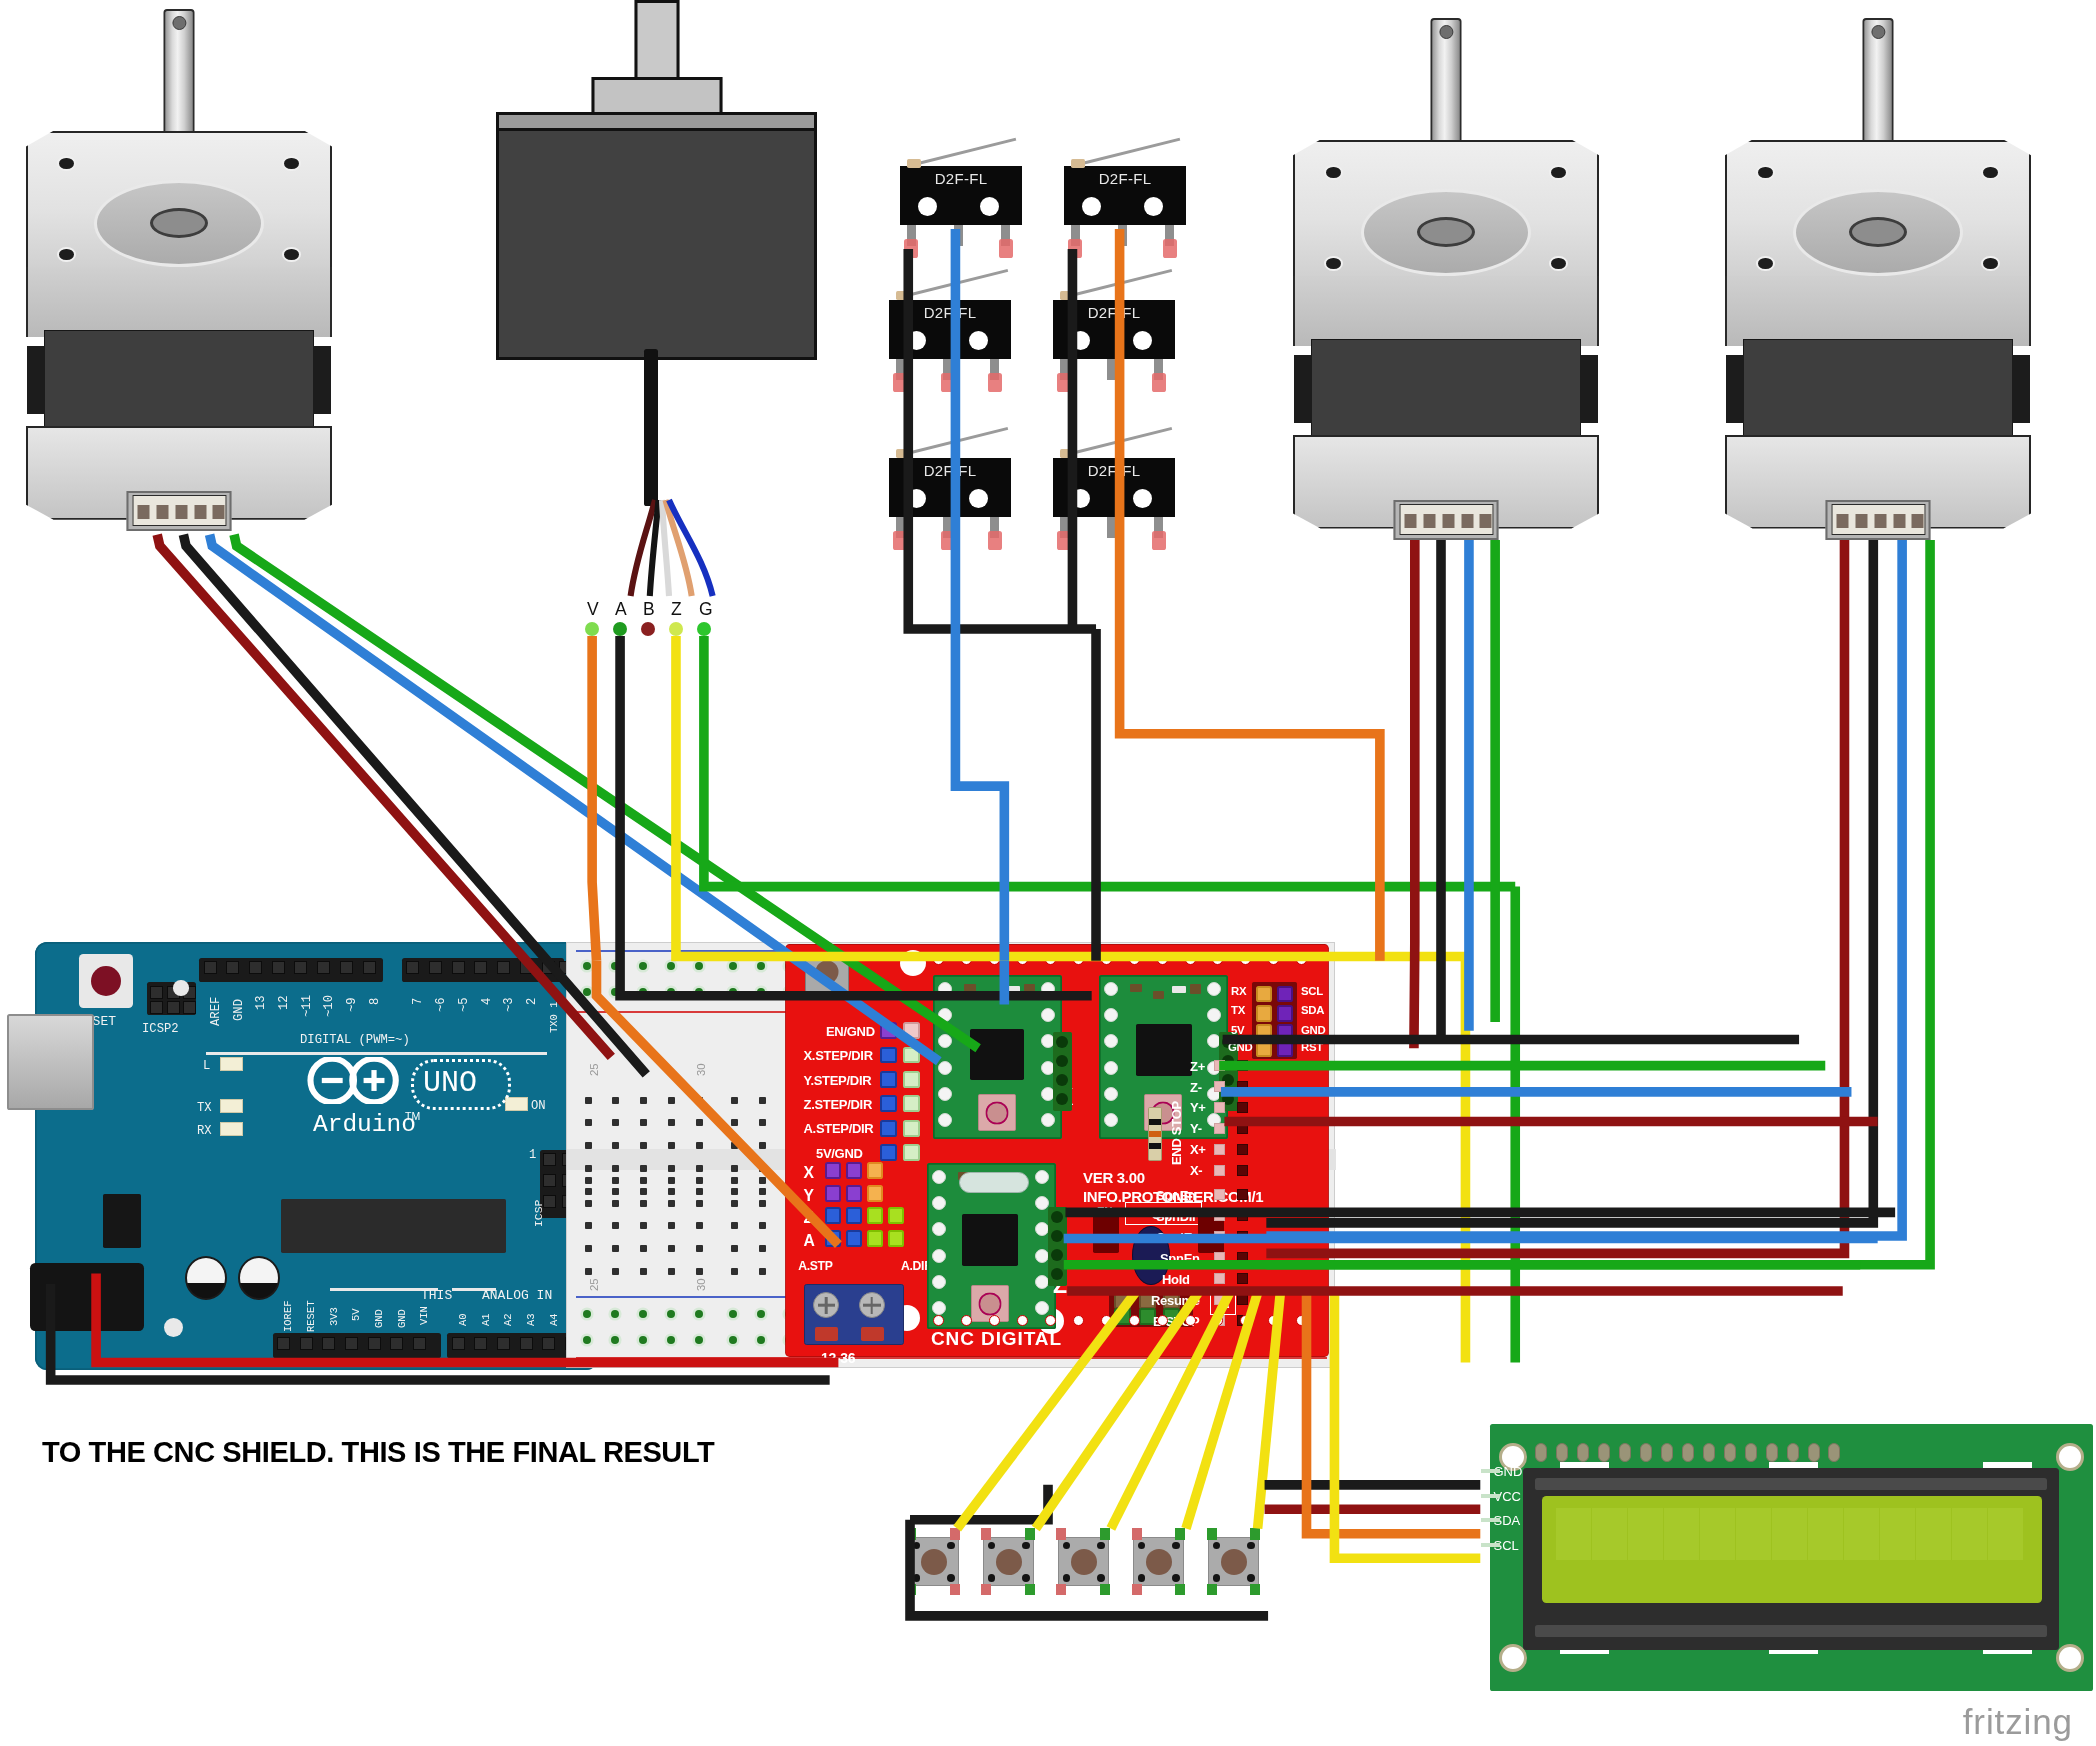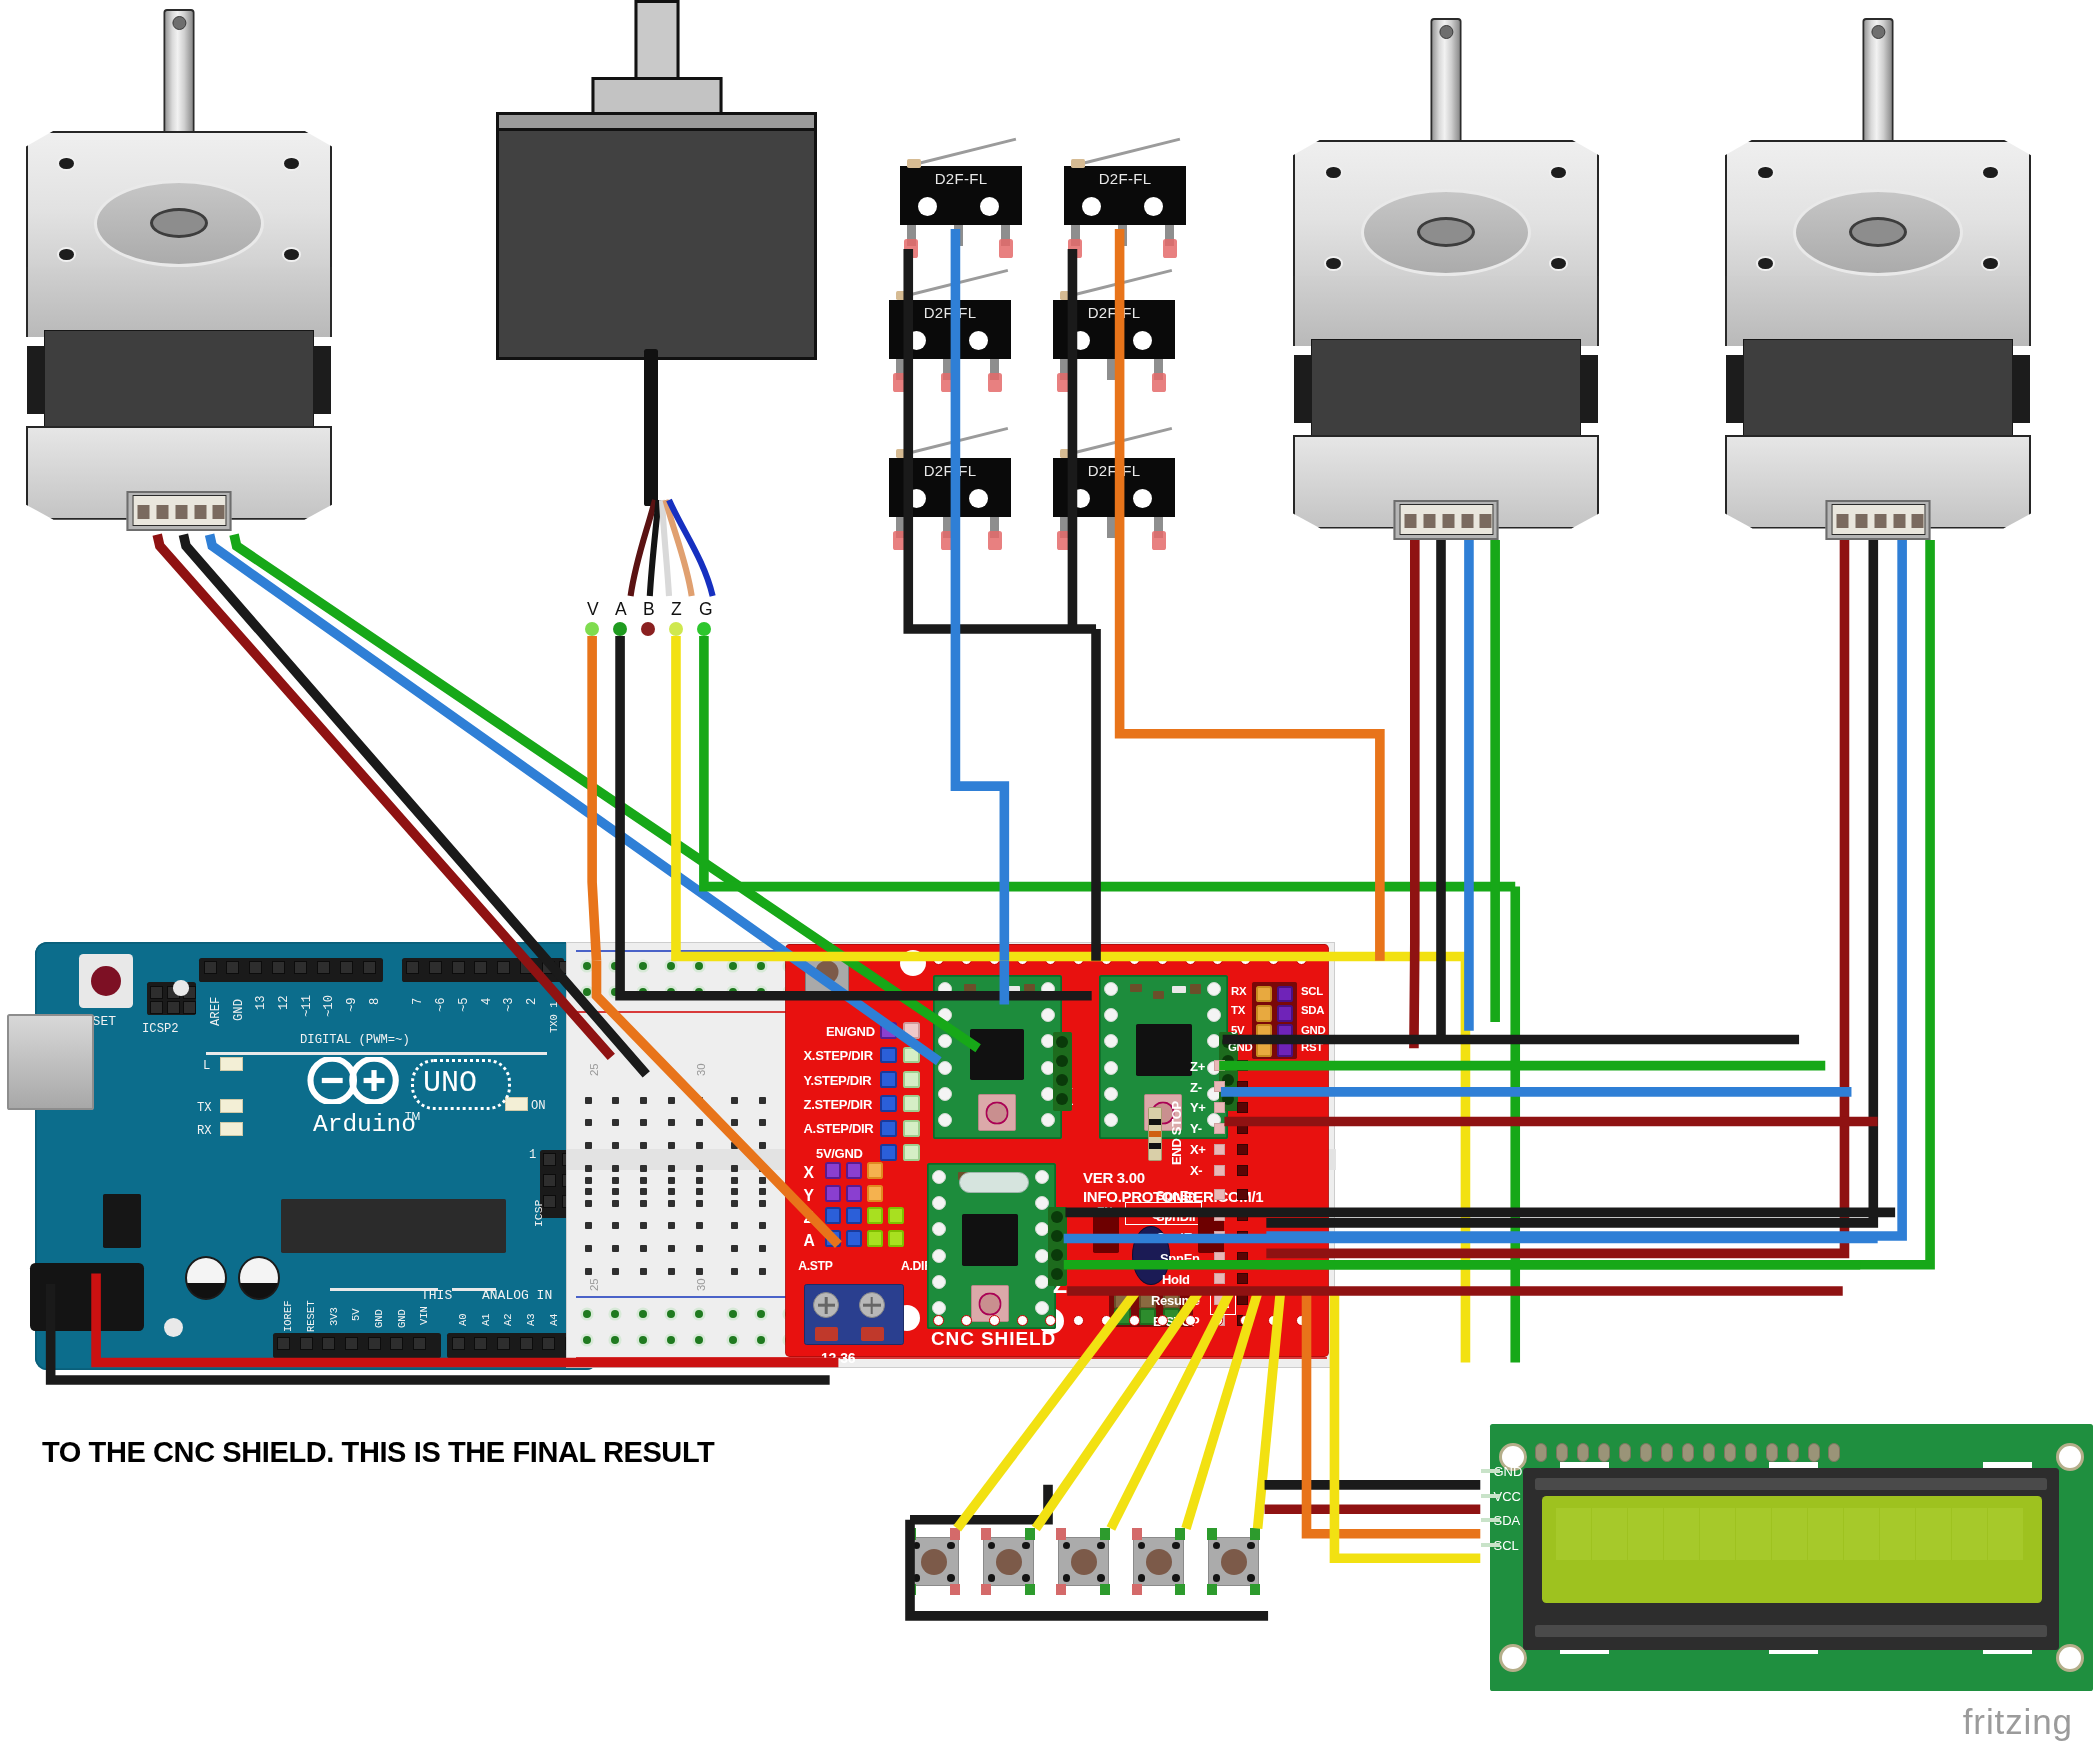--- a/index.html
+++ b/index.html
@@ -1078,21 +1078,21 @@
         <div class="cnc-hole" style="left:140px;"></div>
       <div class="cnc-hole" style="left:168px;"></div>
         <div class="cnc-hole" style="left:196px;"></div>
       <div class="cnc-hole" style="left:224px;"></div>
         <div class="cnc-hole" style="left:252px;"></div>
       <div class="cnc-hole" style="left:279px;"></div>
         <div class="cnc-hole" style="left:307px;"></div>
       <div class="cnc-hole" style="left:335px;"></div>
         <div class="cnc-hole" style="left:363px;"></div>
     </div>
-    <div class="cnc-title" style="left:145px;top:383px;">CNC SHIELD</div>
+    <div class="cnc-title" style="left:145px;top:383px;">CNC DIGITAL</div>
   </div>
 
   <div class="abs" style="left:908px;top:1537px;width:367px;height:79px;">
     <div class="pbtn" style="left:0px;top:0px;">
       <i style="left:3.5px;top:3.5px;"></i>
         <i style="right:3.5px;top:3.5px;"></i>
         <i style="left:3.5px;bottom:3.5px;"></i>
         <i style="right:3.5px;bottom:3.5px;"></i>
     </div>
     <div class="pbtn" style="left:75px;top:0px;">

